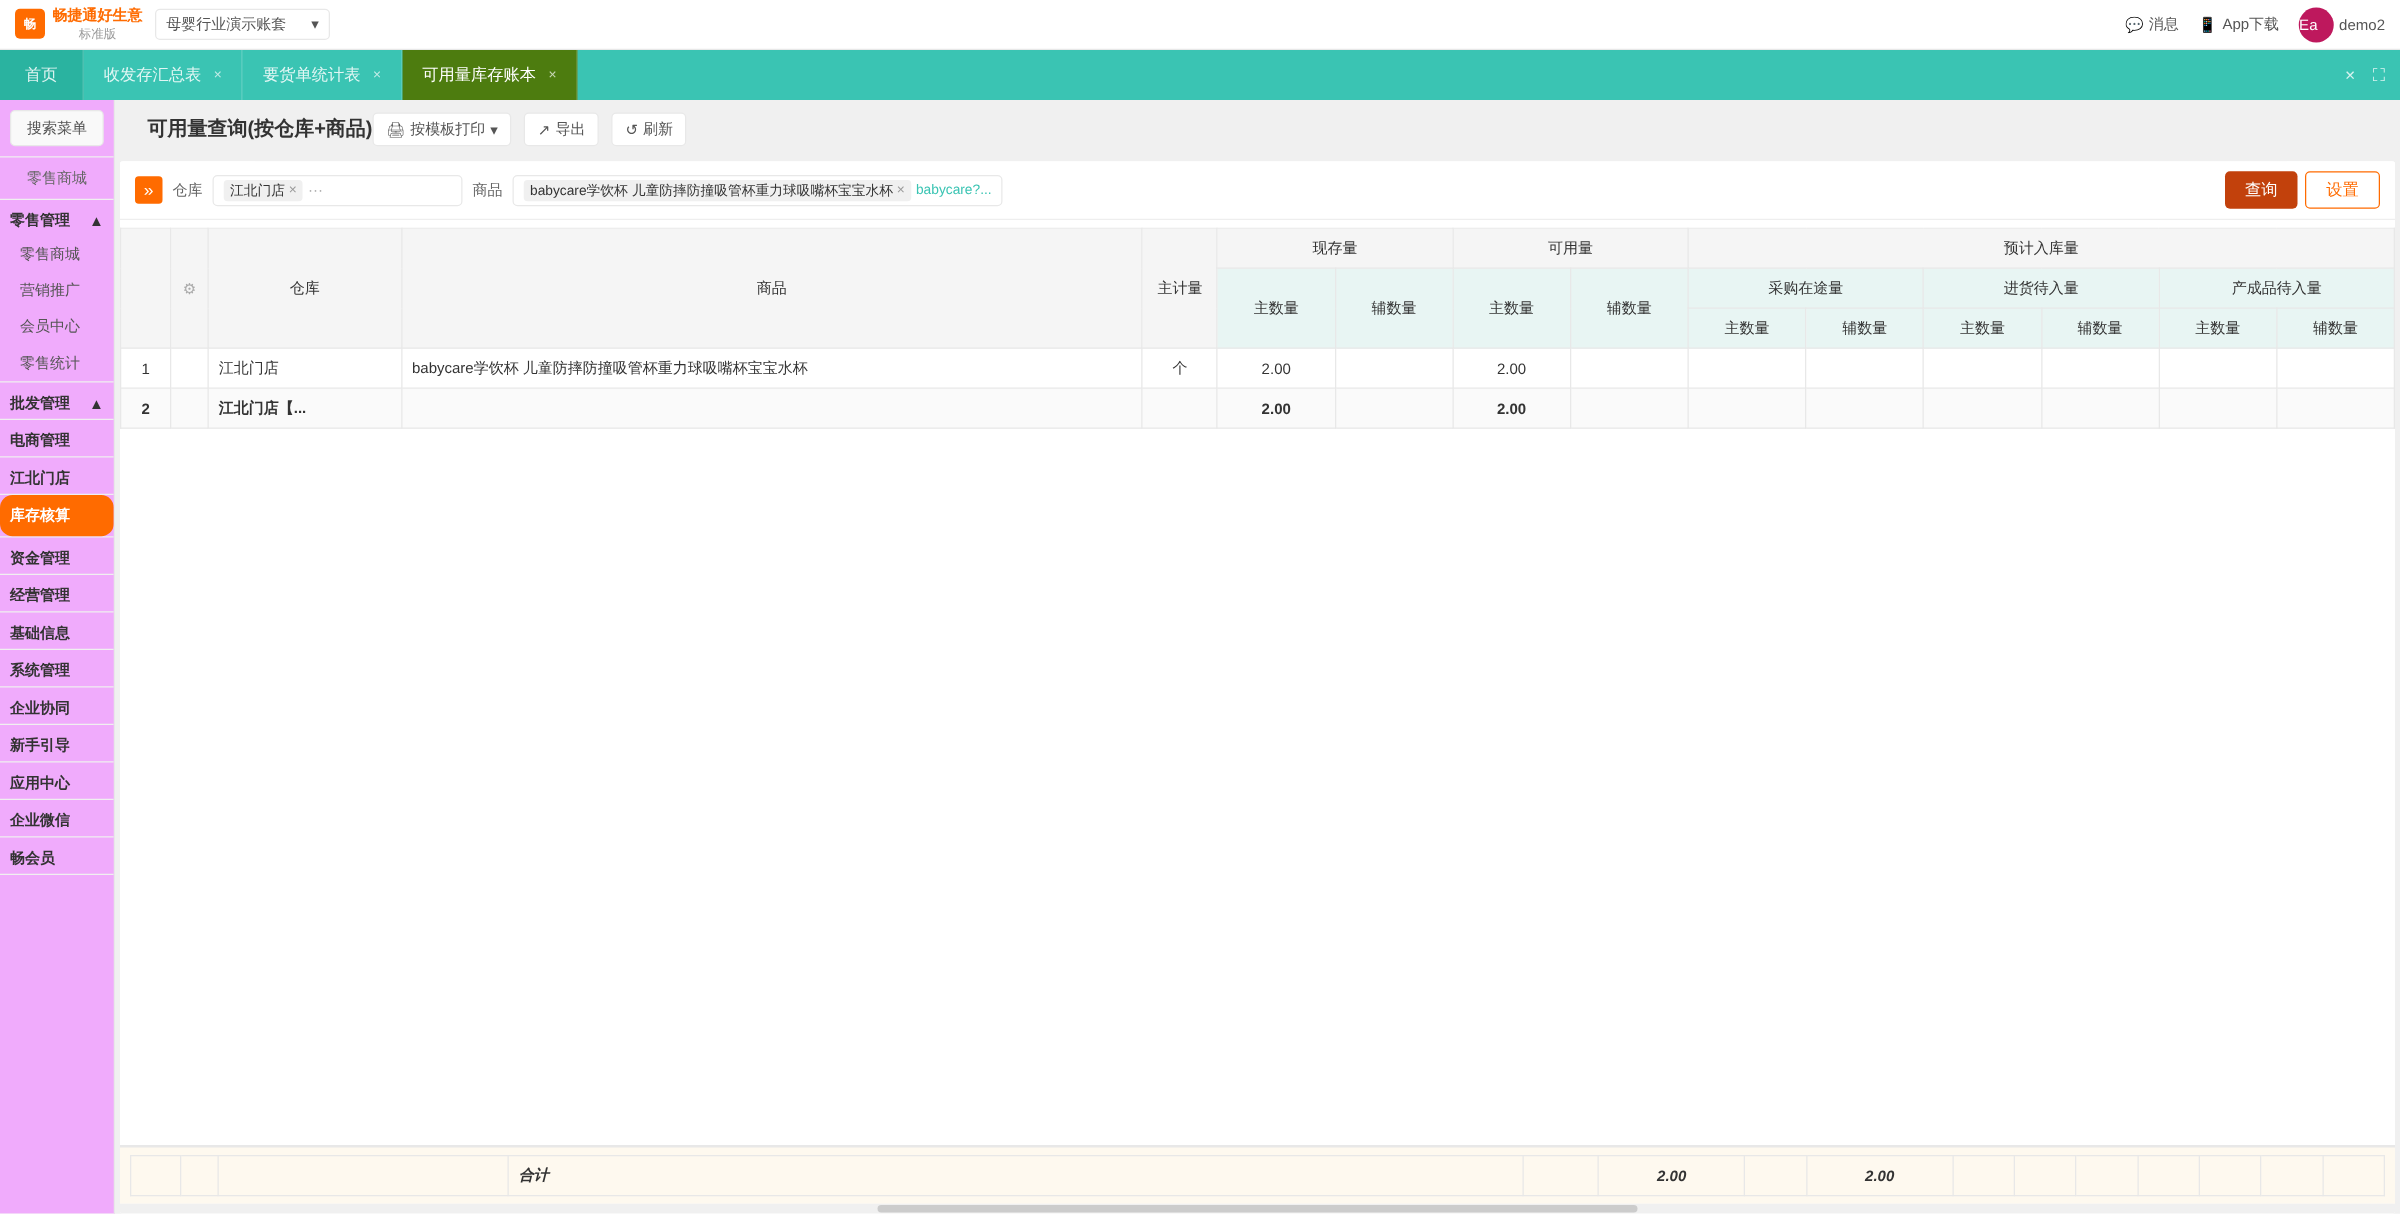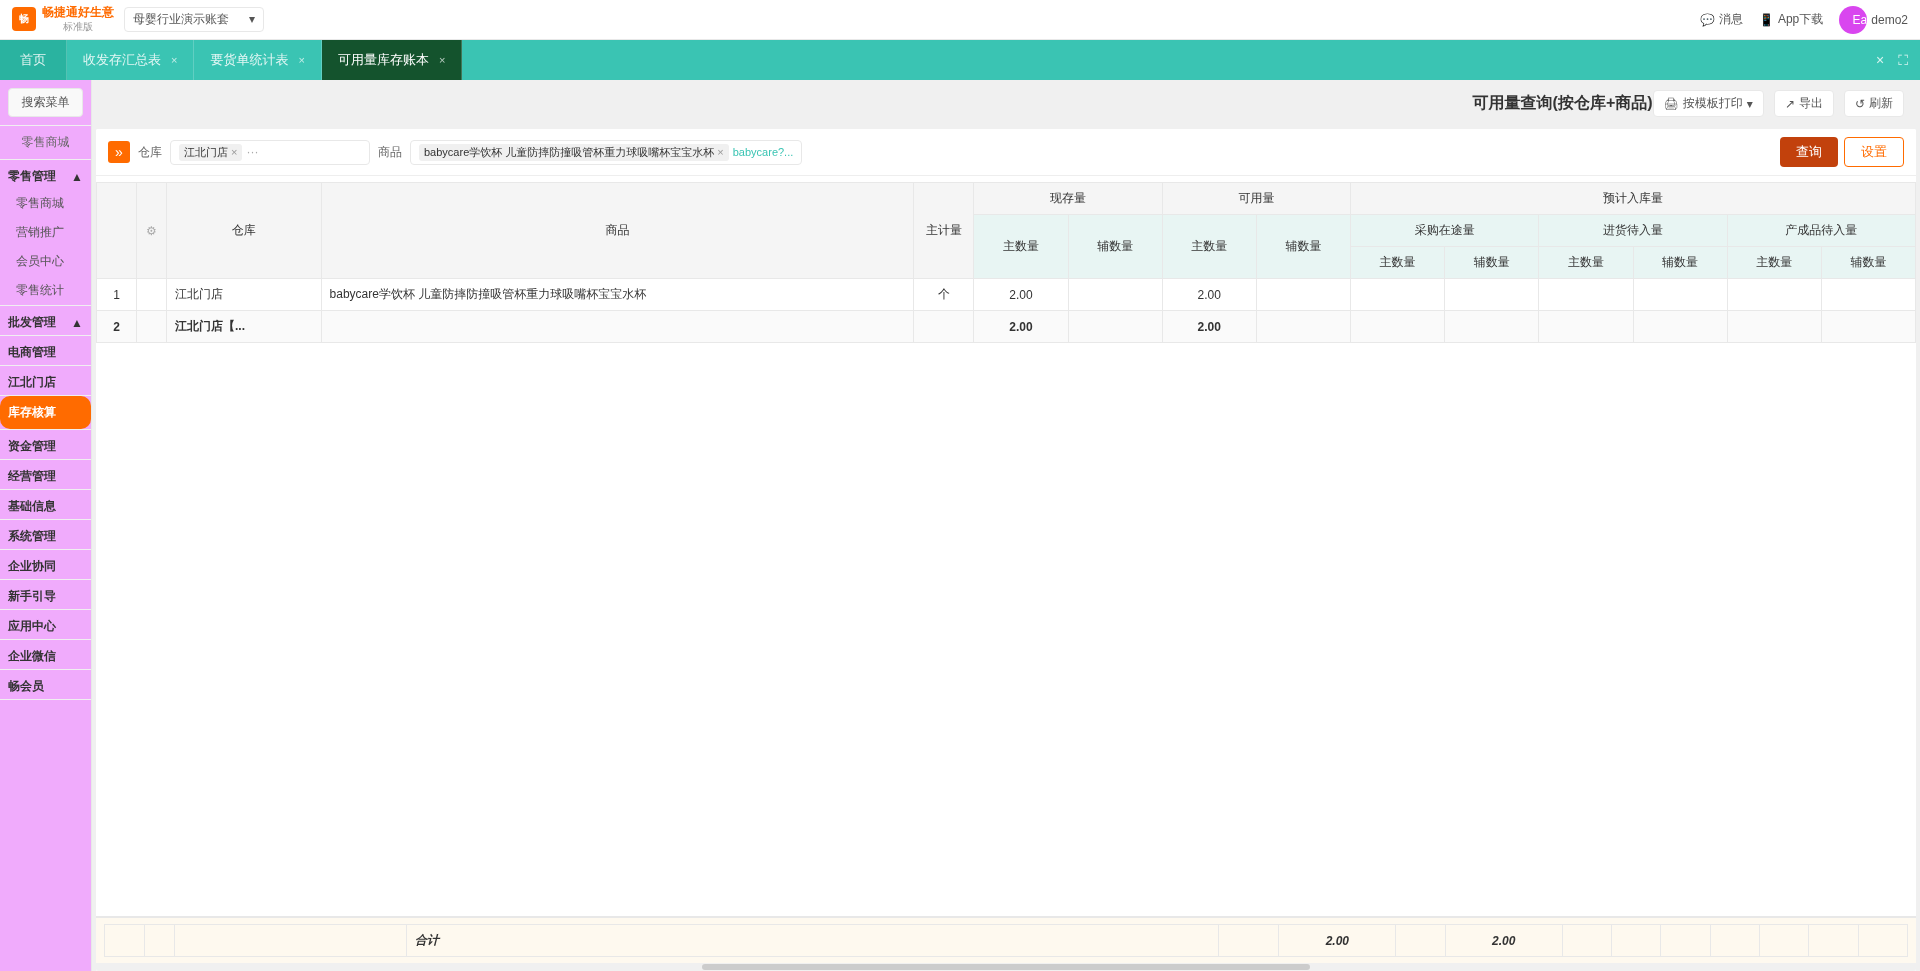--- a/index.html
+++ b/index.html
@@ -17,21 +17,21 @@
       flex-shrink: 0;
     }
     .top-bar-left { display: flex; align-items: center; gap: 10px; }
     .logo-area { display: flex; align-items: center; gap: 6px; }
     .logo-icon { width: 24px; height: 24px; background: #ff6b00; border-radius: 4px; display: flex; align-items: center; justify-content: center; color: white; font-size: 10px; font-weight: bold; }
     .logo-text { color: #ff6b00; font-size: 12px; font-weight: bold; line-height: 1.2; }
     .logo-sub { color: #999; font-size: 10px; text-align: center; }
     .industry-selector { display: flex; align-items: center; gap: 3px; border: 1px solid #e8e8e8; border-radius: 4px; padding: 3px 8px; cursor: pointer; color: #555; font-size: 12px; min-width: 140px; }
     .top-bar-right { display: flex; align-items: center; gap: 16px; color: #555; font-size: 12px; }
     .top-bar-right-item { display: flex; align-items: center; gap: 4px; cursor: pointer; }
-    .avatar { width: 28px; height: 28px; border-radius: 50%; background: #d946ef; display: flex; align-items: center; justify-content: flex-end; color: white; font-size: 12px; overflow: hidden; }
+    .avatar { width: 28px; height: 28px; border-radius: 50%; background: #be185d; display: flex; align-items: center; justify-content: flex-start; color: white; font-size: 12px; overflow: hidden; }
 
     
     .nav-tabs {
       height: 40px;
       background: #3ac4b3;
       display: flex;
       align-items: stretch;
       flex-shrink: 0;
       position: relative;
       text-align: center;
@@ -41,21 +41,21 @@
       align-items: center;
       padding: 0 16px;
       cursor: pointer;
       color: rgba(255,255,255,0.85);
       font-size: 13px;
       gap: 6px;
       border-right: 1px solid rgba(255,255,255,0.2);
       white-space: nowrap;
     }
     .nav-tab.home { background: #2ab3a0; padding: 0 20px; }
-    .nav-tab.active { background: #14532d; color: #fff; }
+    .nav-tab.active { background: #4d7c0f; color: #fff; }
     .nav-tab .close-x { color: rgba(255,255,255,0.7); font-size: 11px; cursor: pointer; margin-left: 4px; }
     .nav-tabs-right { margin-left: auto; display: flex; align-items: center; padding-right: 8px; gap: 6px; }
     .nav-tab-btn { color: rgba(255,255,255,0.8); font-size: 14px; cursor: pointer; padding: 4px; }
 
     
     .main-layout { display: flex; flex: 1; overflow: hidden; }
 
     
     .sidebar {
       width: 92px;
@@ -87,25 +87,25 @@
       cursor: pointer;
       text-align: left;
     }
     .sidebar-item.active { background: #ff6b00; color: white; border-radius: 4px; margin: 2px 4px; padding: 5px 4px 5px 12px; }
 
     
     .content { flex: 1; overflow: hidden; display: flex; flex-direction: column; background: #f0f0f0; }
 
     
     .page-header {
-      padding: 10px 16px 8px;
+      padding: 10px 26px 8px;
       background: #f0f0f0;
       display: flex;
       align-items: center;
-      justify-content: flex-end;
+      justify-content: flex-start;
     }
     .page-title { font-size: 16px; font-weight: bold; color: #333; }
     .page-actions { display: flex; align-items: center; gap: 10px; }
     .action-btn { display: flex; align-items: center; gap: 4px; padding: 4px 10px; border-radius: 4px; cursor: pointer; font-size: 12px; border: 1px solid #e8e8e8; background: #fff; color: #555; }
 
     
     .filter-bar {
       background: #fff;
       margin: 0 0 6px;
       padding: 8px 12px;

